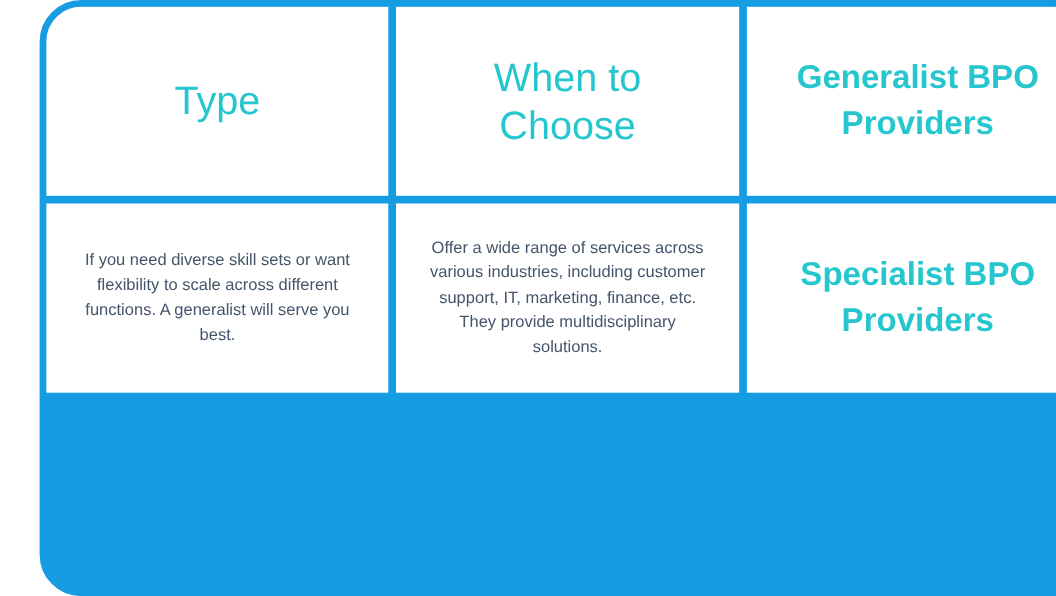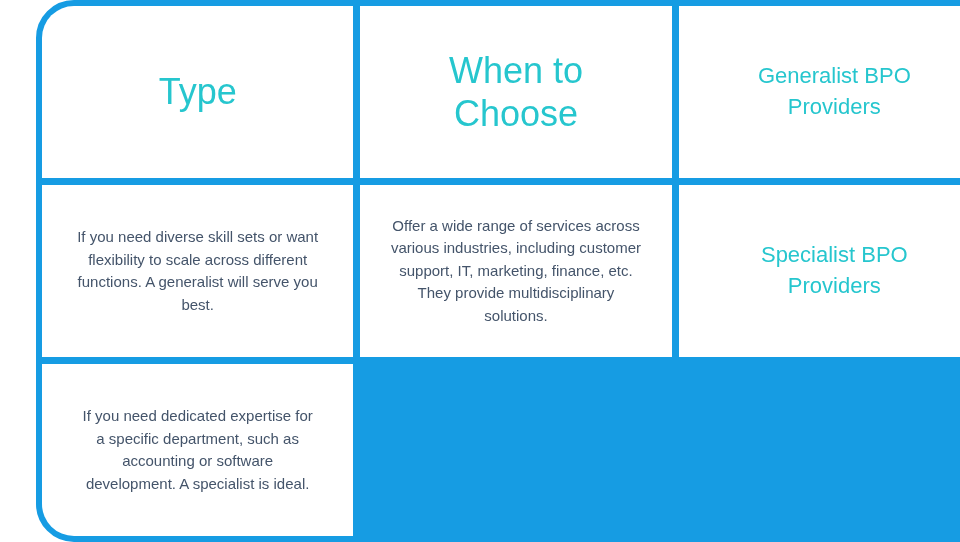--- a/index.html
+++ b/index.html
@@ -40,22 +40,22 @@
   }
   .cell-text { white-space: pre-line; }
   .header-text {
     color: var(--heading-teal);
     font-size: 36px;
     font-weight: 400;
     line-height: 1.2;
   }
   .rowlabel-text {
     color: var(--heading-teal);
-    font-size: 22px;
-    font-weight: 400;
+    font-size: 30px;
+    font-weight: 700;
     line-height: 1.4;
   }
   .body-text {
     color: var(--body-text);
     font-size: 15px;
     font-weight: 400;
     line-height: 1.5;
   }
 </style>
 </head>
@@ -87,21 +87,15 @@
 various industries, including customer
 support, IT, marketing, finance, etc.
 They provide multidisciplinary
 solutions.</span>
     </div>
 
     <div class="cell">
       <span class="cell-text rowlabel-text">Specialist BPO
 Providers</span>
     </div>
-    <div class="cell">
-      <span class="cell-text body-text">If you need dedicated expertise for
-a specific department, such as
-accounting or software
-development. A specialist is ideal.</span>
-    </div>
 
   </div>
 </div>
 
 </body></html>

